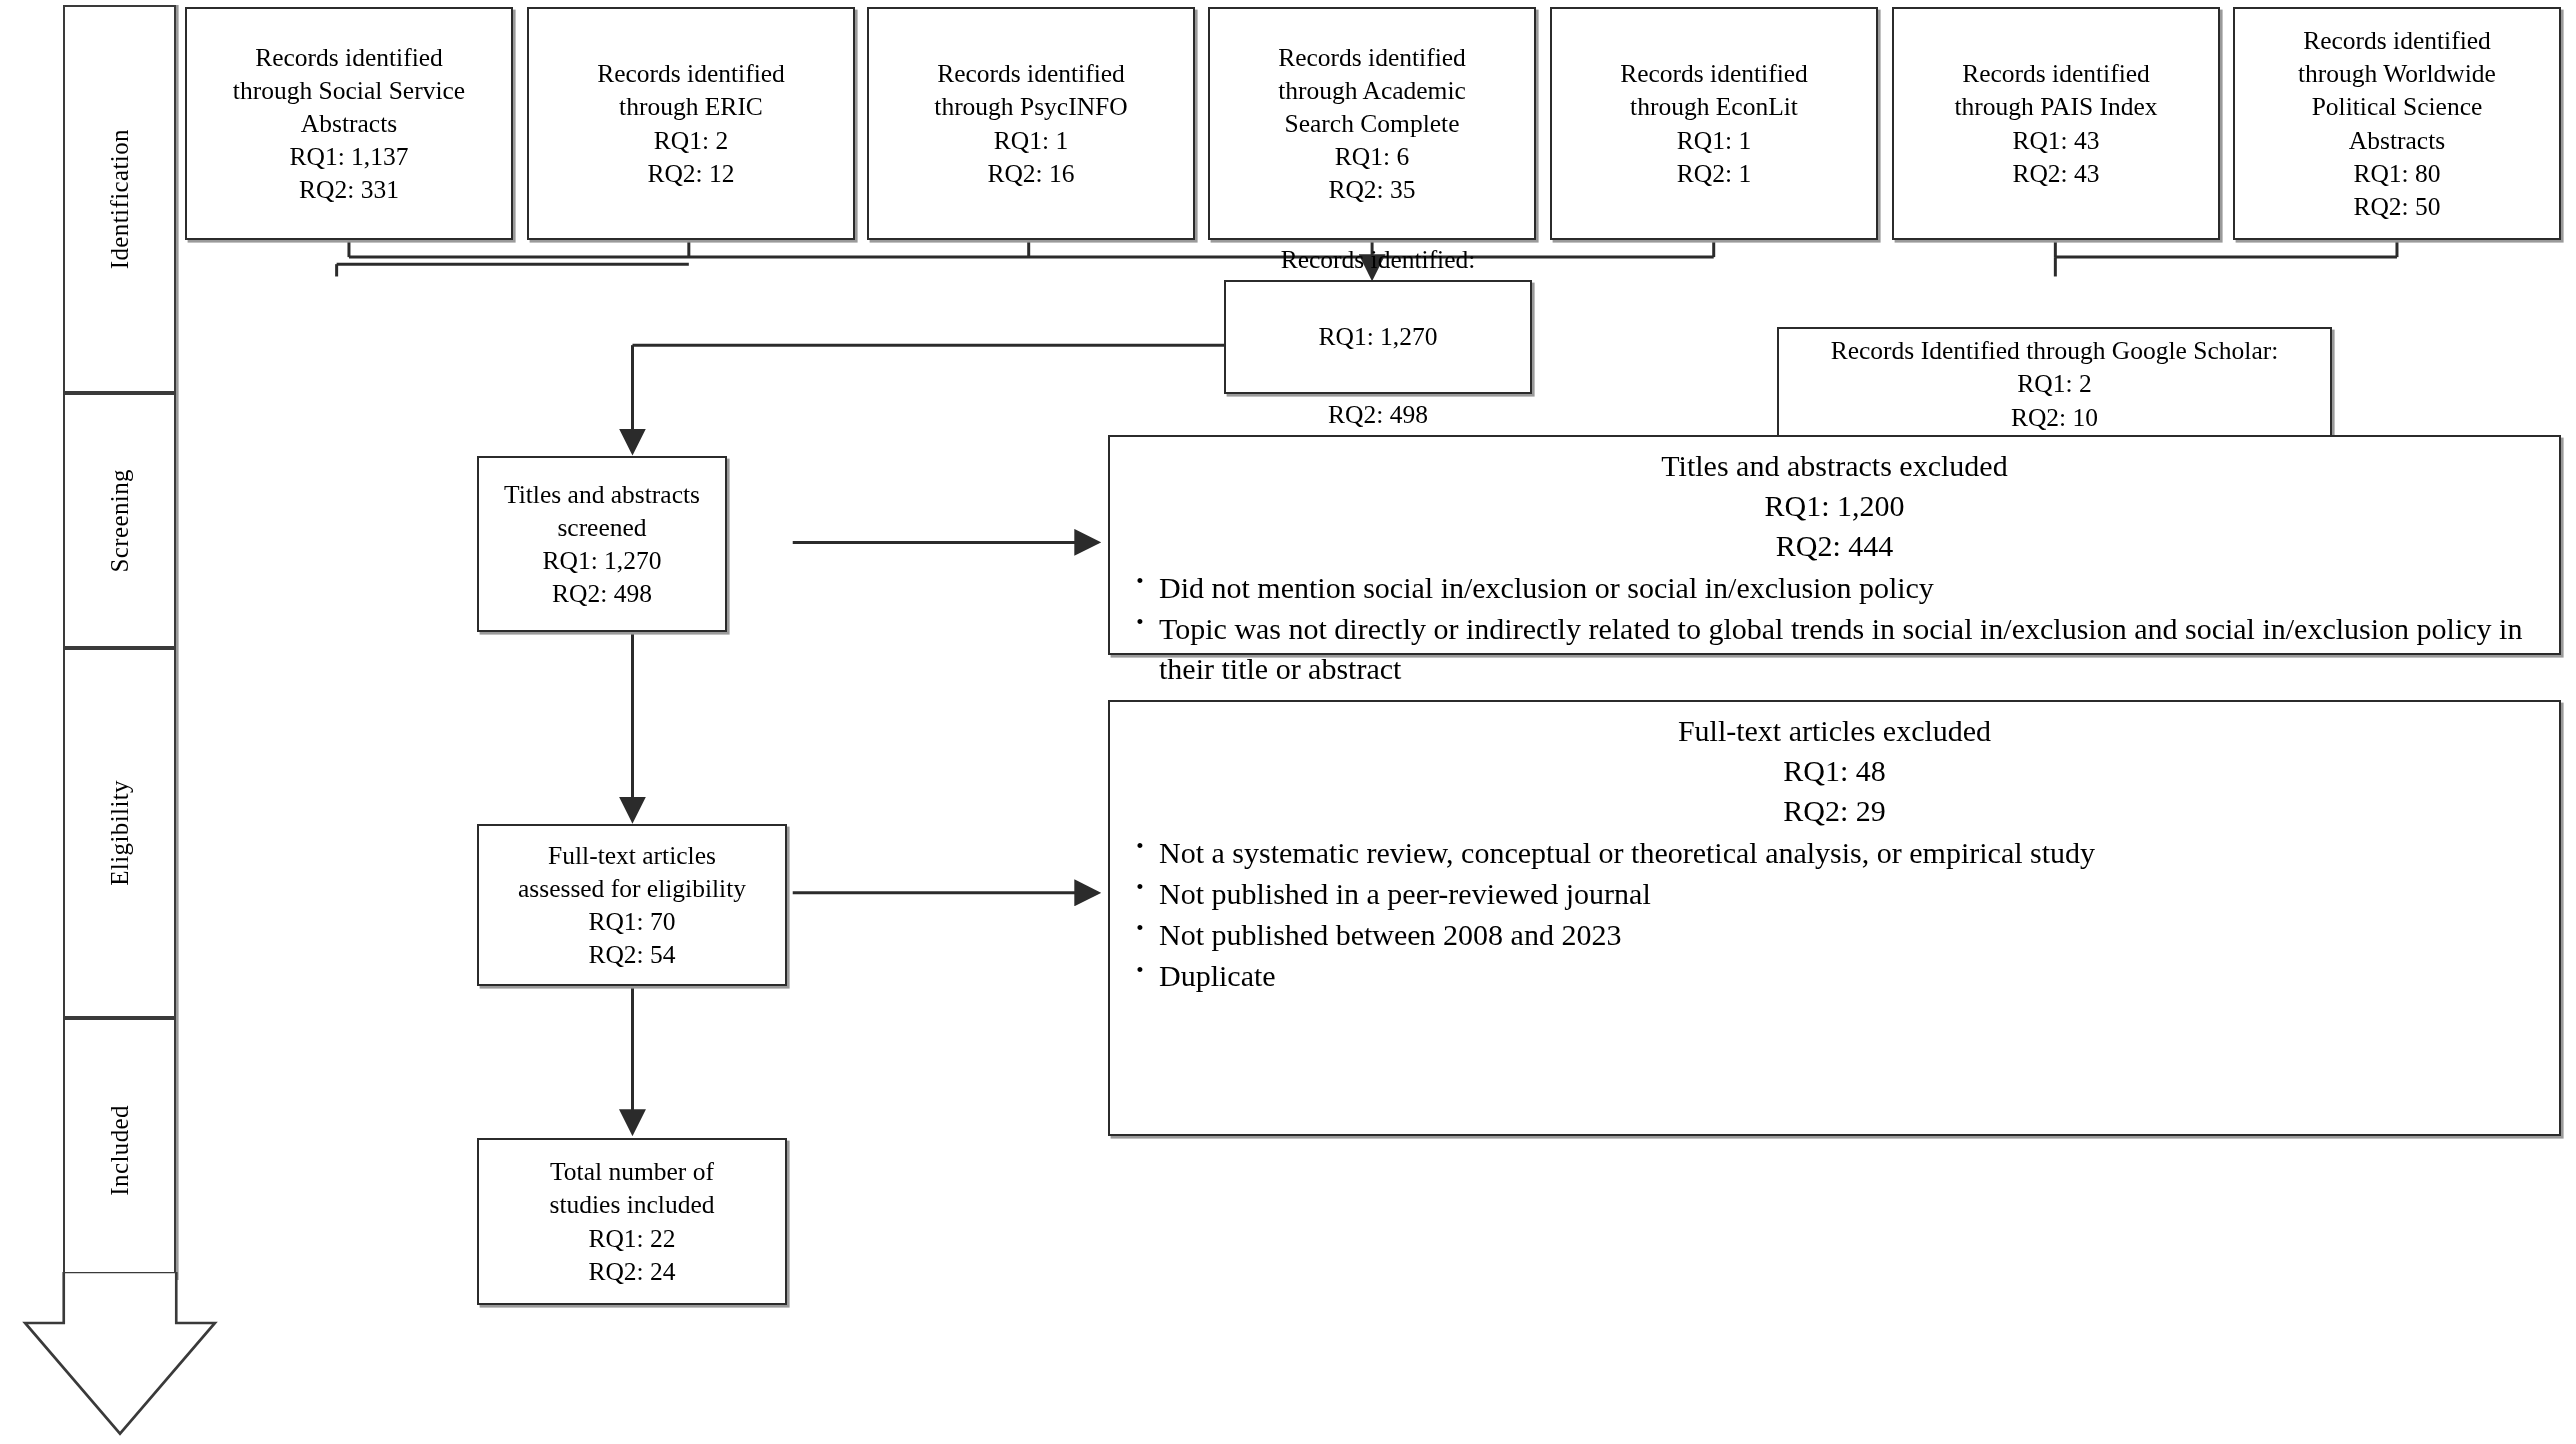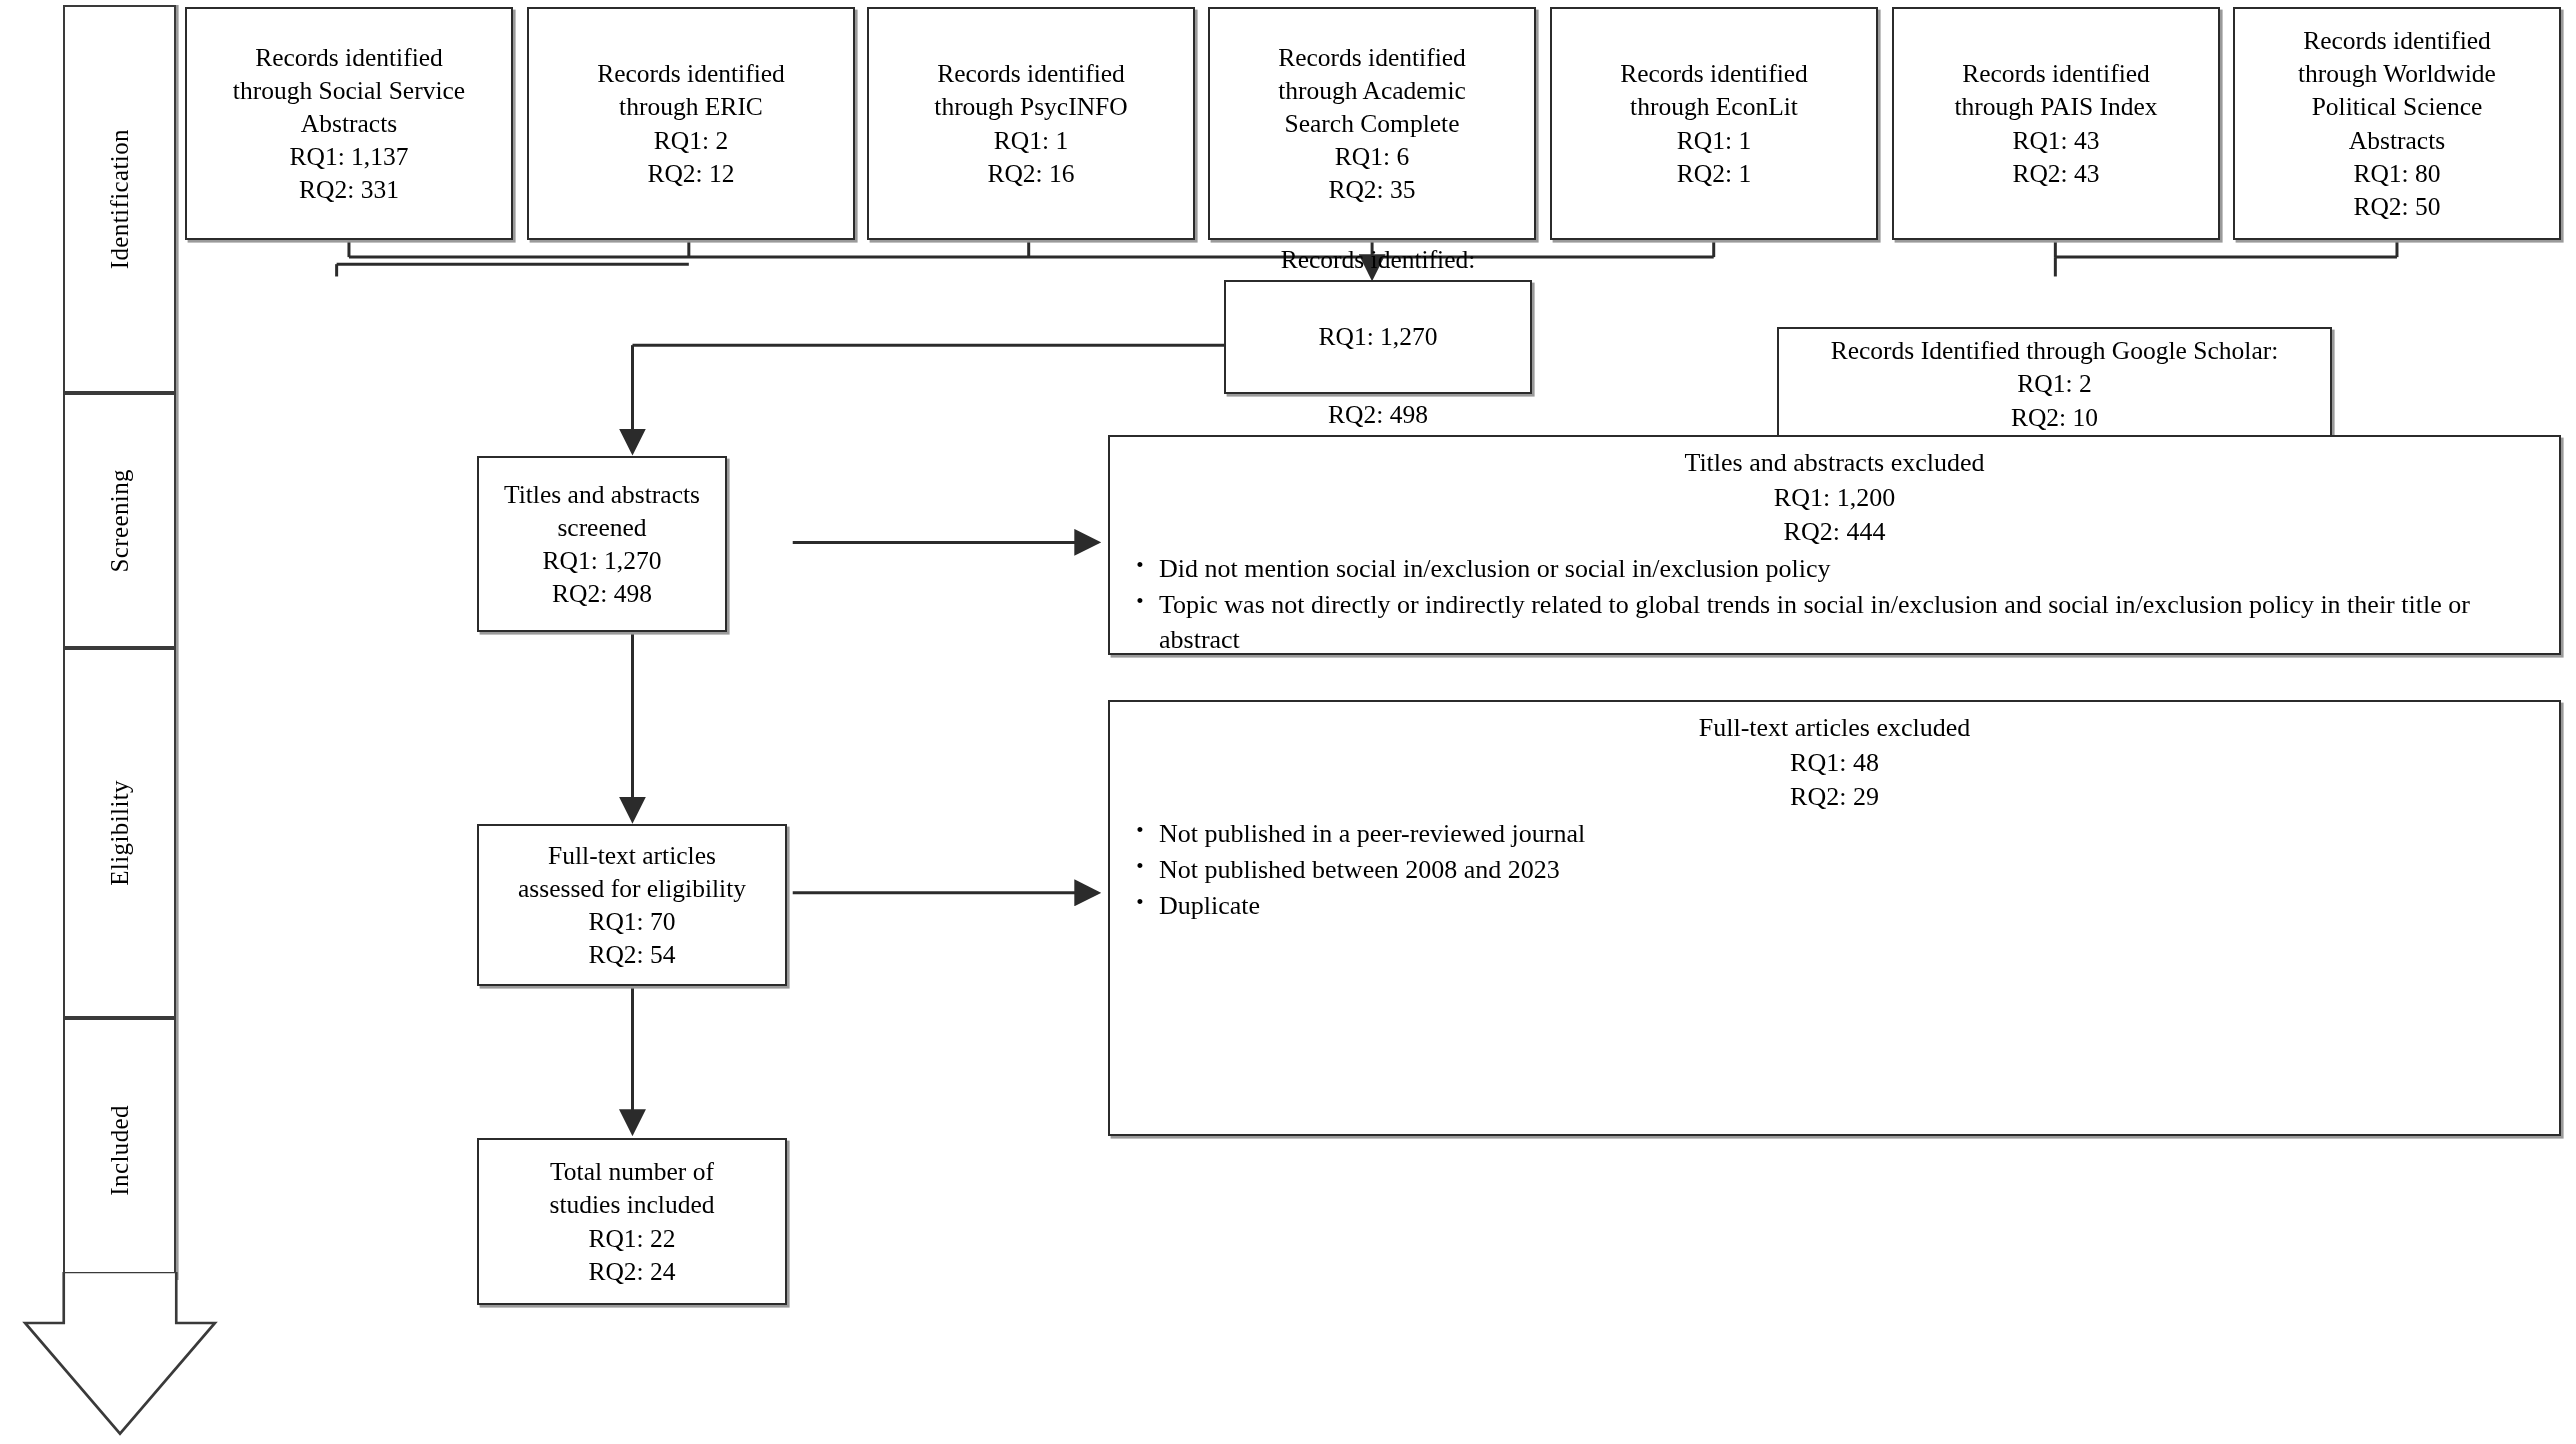--- a/index.html
+++ b/index.html
@@ -81,21 +81,21 @@
     height: 1444px;
     pointer-events: none;
   }
 
   
   .panel {
     position: absolute;
     box-sizing: border-box;
     border: 2.6px solid #2b2b2b;
     background: #ffffff;
-    font-size: 26px;
+    font-size: 30px;
     line-height: 1.34;
     padding: 8.8px 14px 10.6px 14px;
     box-shadow: 2.6px 2.6px 0 0 #9a9a9a;
   }
   .panel .phead {
     text-align: center;
     white-space: nowrap;
   }
   .panel ul {
     list-style: none;
@@ -265,20 +265,21 @@
     <span class="ln">assessed for eligibility</span>
     <span class="ln">RQ1: 70</span>
     <span class="ln">RQ2: 54</span>
   </div>
 
   <div class="panel" style="left:1108px;top:700px;width:1453px;height:436px;">
     <div class="phead">Full-text articles excluded</div>
     <div class="phead">RQ1: 48</div>
     <div class="phead">RQ2: 29</div>
     <ul>
+      <li>Not a systematic review, conceptual or theoretical analysis, or empirical study</li>
       <li>Not published in a peer-reviewed journal</li>
       <li>Not published between 2008 and 2023</li>
       <li>Duplicate</li>
     </ul>
   </div>
 
   <div class="box" style="left:477px;top:1138px;width:310px;height:167px;">
     <span class="ln">Total number of</span>
     <span class="ln">studies included</span>
     <span class="ln">RQ1: 22</span>

